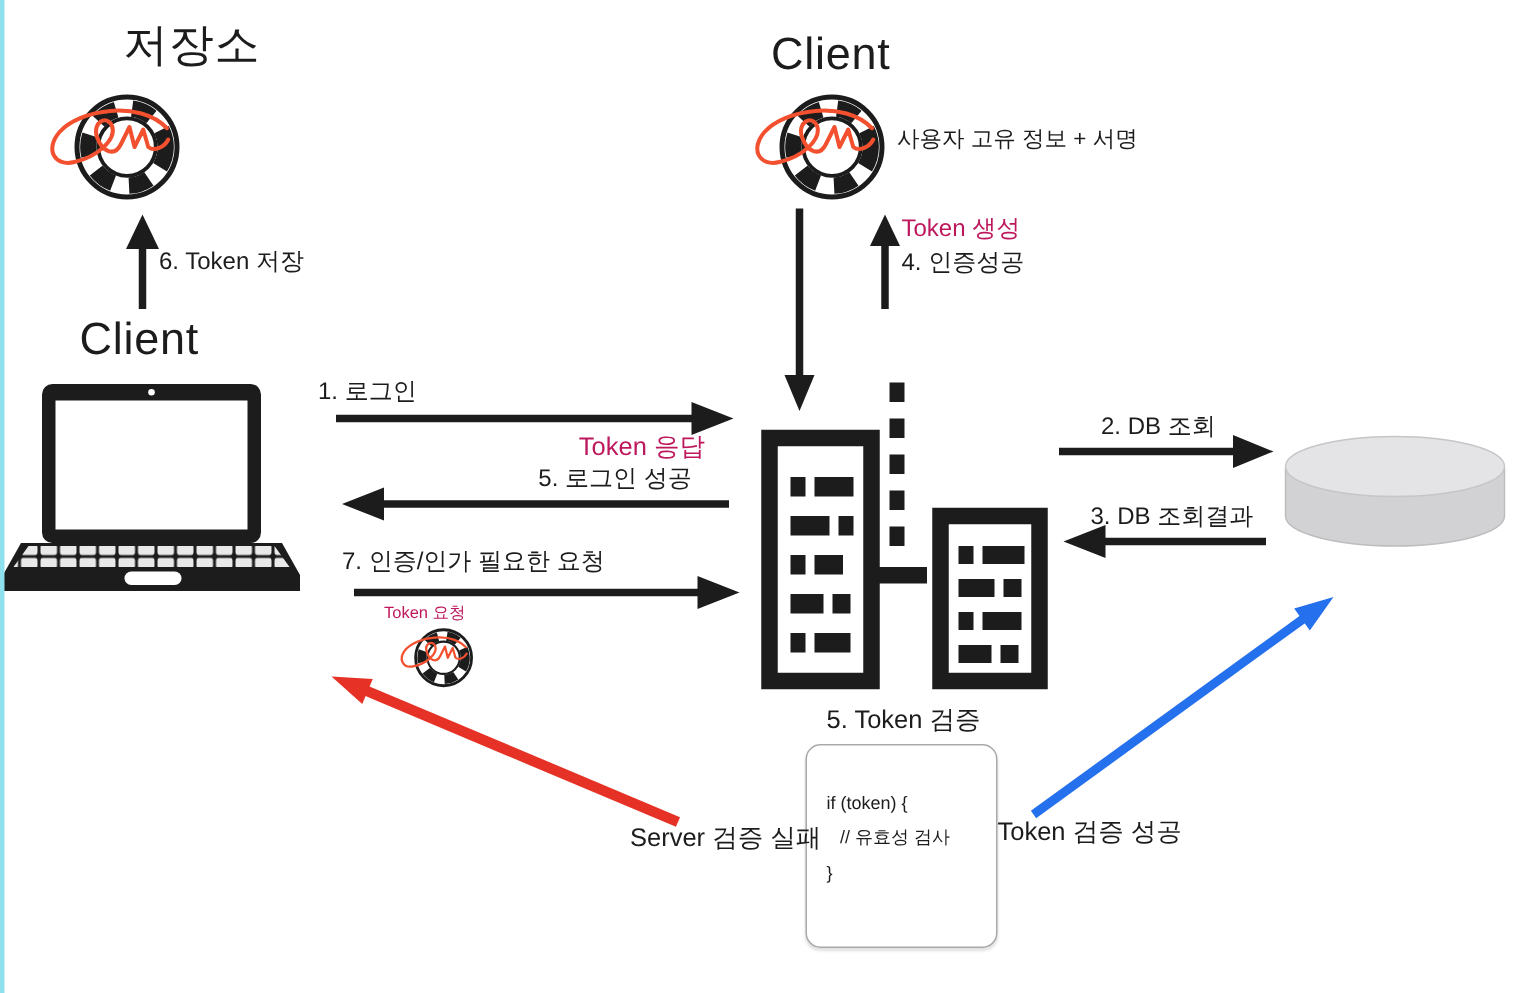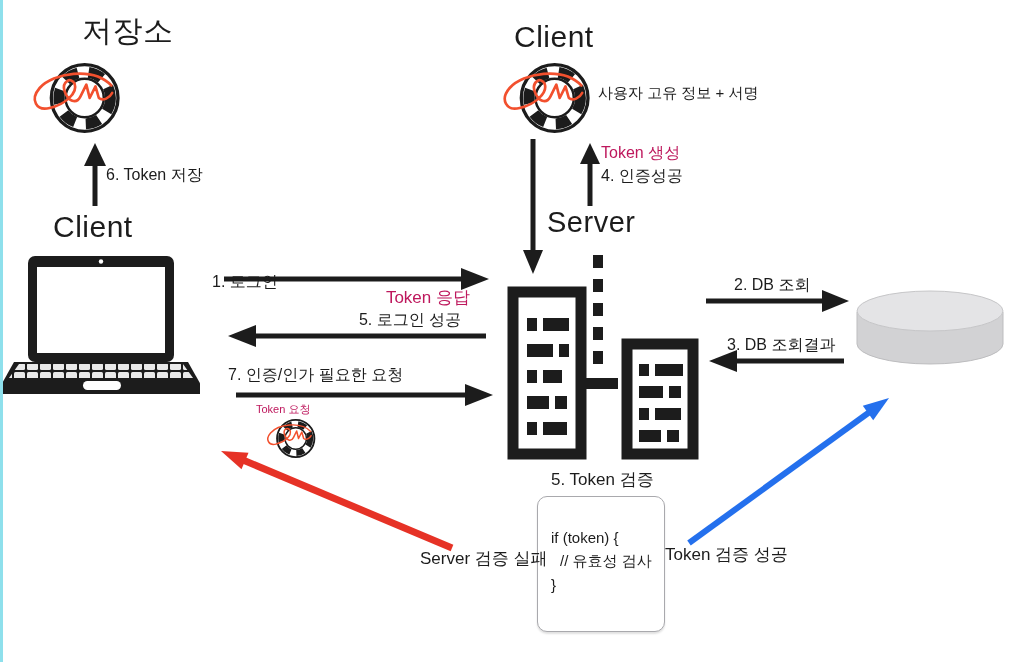--- a/index.html
+++ b/index.html
@@ -19,38 +19,38 @@
   .icon{z-index:2;}
   
   .t-storage{left:50px;top:14px;margin-left:32px;}
   .t-token{left:514px;top:20px;}
   .t-client{left:53px;top:210px;}
   .t-server{left:547px;top:206px;font-size:29px;}
   .t-token-anno{left:598px;top:84px;font-size:15px;}
   .t-token-store{left:106px;top:166px;}
   .t-token-create{left:601px;top:144px;}
   .t-auth-success{left:601px;top:167px;}
-  .t-login{left:212px;top:253px;margin-top:20px;}
+  .t-login{left:212px;top:253px;}
   .t-token-response{left:350px;top:288px;width:120px;font-size:17px;}
   .t-login-success{left:350px;top:311px;width:120px;text-align:center;}
   .t-auth-request{left:228px;top:366px;}
   .t-token-request{left:256px;top:403px;font-size:11px;}
   .t-db-query{left:734px;top:276px;}
   .t-db-result{left:727px;top:336px;}
   .t-db-label{left:855px;top:334px;width:150px;text-align:center;font-size:23px;}
   .t-token-verify{left:551px;top:470px;}
   .t-verify-fail{left:420px;top:549px;}
   .t-verify-success{left:665px;top:545px;}
   
   .code-box{
     left:537px;top:496px;width:126px;height:134px;
     border:1px solid #a9a9ad;border-radius:10px;background:#fff;z-index:2;
     box-shadow:0 2px 2px rgba(0,0,0,0.12);
   }
-  .code-line{position:absolute;left:13px;font-size:15px;white-space:nowrap;}
+  .code-line{position:absolute;left:13px;font-size:12px;white-space:nowrap;}
   .cl1{top:32px;}
   .cl2{top:55px;padding-left:9px;}
   .cl3{top:79px;}
   .left-edge{left:0;top:0;width:3px;height:662px;background:#8ee0ec;z-index:4;}
 </style>
 </head>
 <body>
 
 <div id="stage">
 
@@ -172,21 +172,20 @@
   </svg>
 
   <svg class="abs icon" style="left:855px;top:288px" width="150" height="80" viewBox="0 0 150 80">
     <path d="M2,24 L2,56 A73,20 0 0 0 148,56 L148,24" fill="#d2d2d4" stroke="#bdbdbf" stroke-width="1"></path>
     <ellipse cx="75" cy="23" rx="73" ry="20" fill="#e4e4e6" stroke="#c6c6c8" stroke-width="1"></ellipse>
   </svg>
 
   <div class="abs txt title t-storage">저장소</div>
   <div class="abs txt title t-token">Client</div>
   <div class="abs txt title t-client">Client</div>
-  <div class="abs txt title t-server">Server</div>
   <div class="abs txt t-token-anno">사용자 고유 정보 + 서명</div>
 
   <div class="abs txt lbl t-token-store">6. Token 저장</div>
   <div class="abs txt lbl blue t-token-create">Token 생성</div>
   <div class="abs txt lbl t-auth-success">4. 인증성공</div>
   <div class="abs txt lbl t-login">1. 로그인</div>
   <div class="abs txt blue tr t-token-response">Token 응답</div>
   <div class="abs txt lbl tr t-login-success">5. 로그인 성공</div>
   <div class="abs txt lbl t-auth-request">7. 인증/인가 필요한 요청</div>
   <div class="abs txt blue t-token-request">Token 요청</div>

